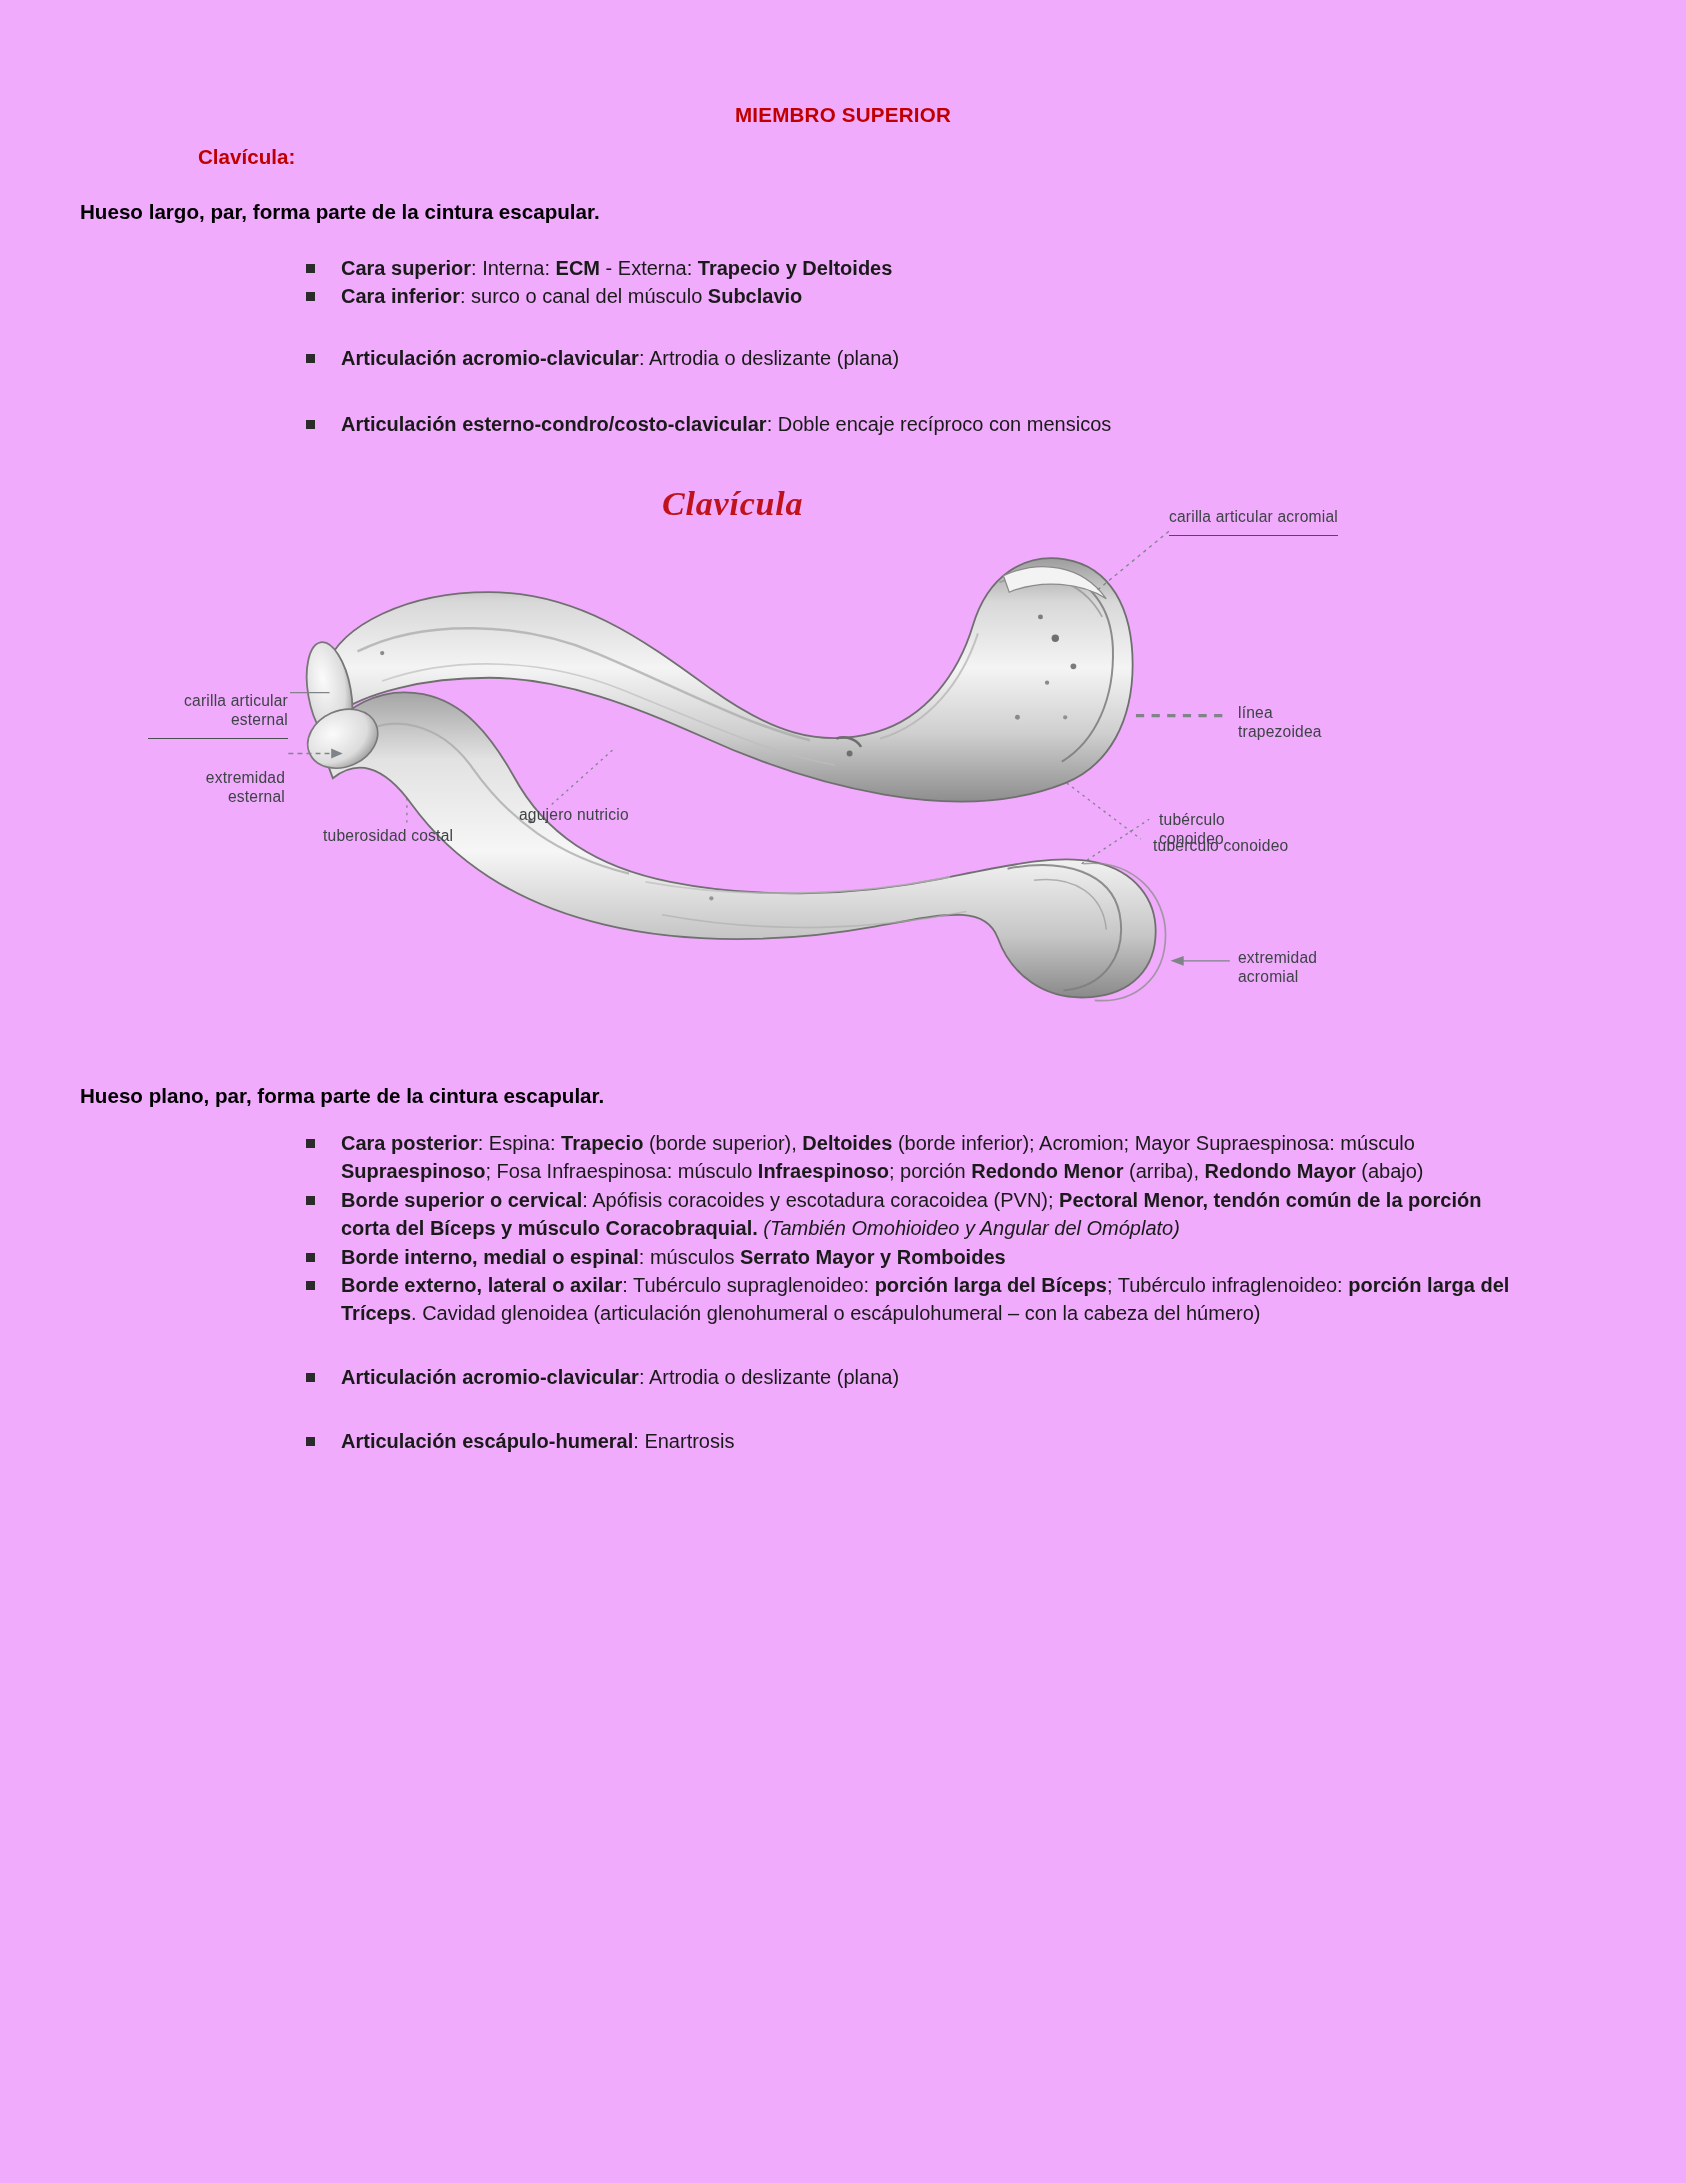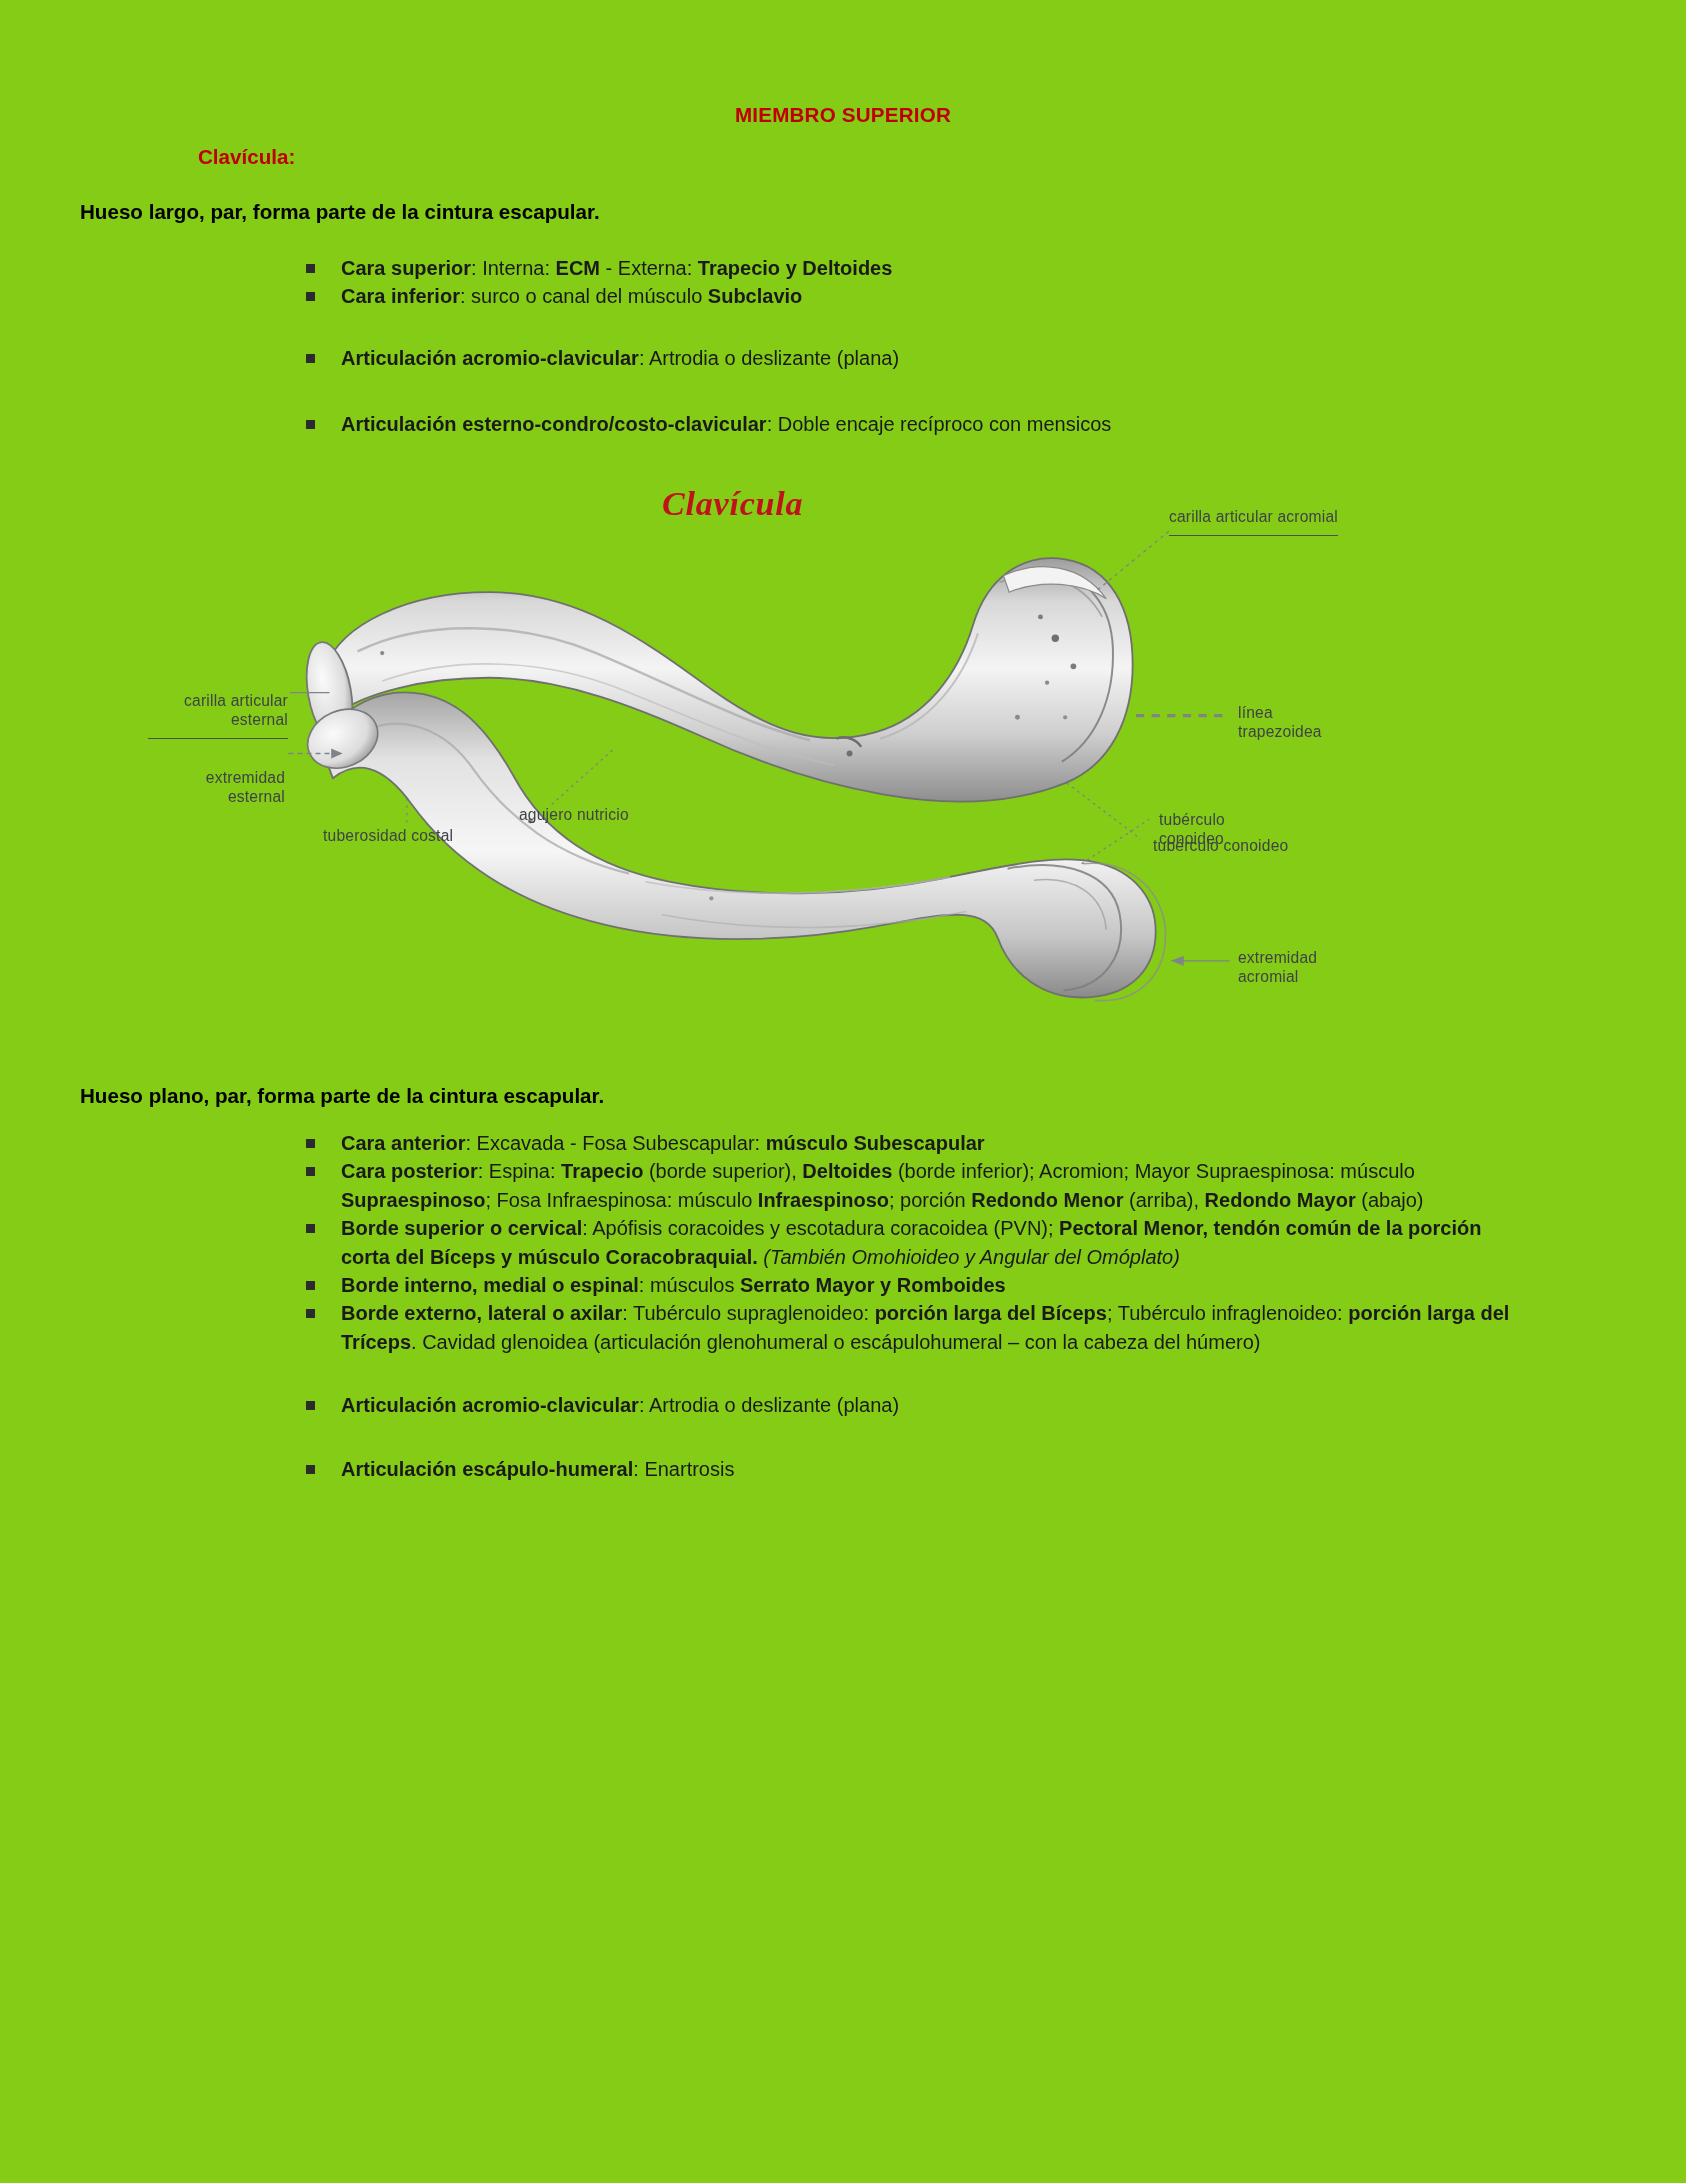--- a/index.html
+++ b/index.html
@@ -12,21 +12,21 @@
     height: 2183px;
     font-family: "Liberation Sans", sans-serif;
     color: #000000;
     position: relative;
     overflow: hidden;
   }
   .page {
     position: relative;
     width: 1686px;
     height: 2183px;
-    background: #84cc16;
+    background: #f0abfc;
     padding: 0;
     box-sizing: border-box;
   }
 
   
   .doc-title {
     text-align: center;
     color: #C00000;
     font-weight: bold;
     font-size: 20.6px;
@@ -292,24 +292,20 @@
     </div>
   </div>
 
   <div class="lead-line">Hueso plano, par, forma parte de la cintura escapular.</div>
 
   <div style="height:21.4px"></div>
 
   <ul class="bullets">
     <li>
       <span class="sq"></span>
-      <b>Cara anterior</b><span>: Excavada -  Fosa Subescapular: </span><b>músculo Subescapular</b>
-    </li>
-    <li>
-      <span class="sq"></span>
       <b>Cara posterior</b><span>: Espina: </span><b>Trapecio</b><span> (borde superior), </span><b>Deltoides</b><span> (borde inferior); Acromion; Mayor Supraespinosa: músculo </span><b>Supraespinoso</b><span>; Fosa Infraespinosa: músculo </span><b>Infraespinoso</b><span>; porción </span><b>Redondo Menor</b><span> (arriba), </span><b>Redondo Mayor</b><span> (abajo)</span>
     </li>
     <li>
       <span class="sq"></span>
       <b>Borde superior o cervical</b><span>: Apófisis coracoides y escotadura coracoidea (PVN); </span><b>Pectoral Menor, tendón común de la porción corta del Bíceps y músculo Coracobraquial.</b><i> (También Omohioideo y Angular del Omóplato)</i>
     </li>
     <li>
       <span class="sq"></span>
       <b>Borde interno, medial o espinal</b><span>: músculos </span><b>Serrato Mayor y Romboides</b>
     </li>

